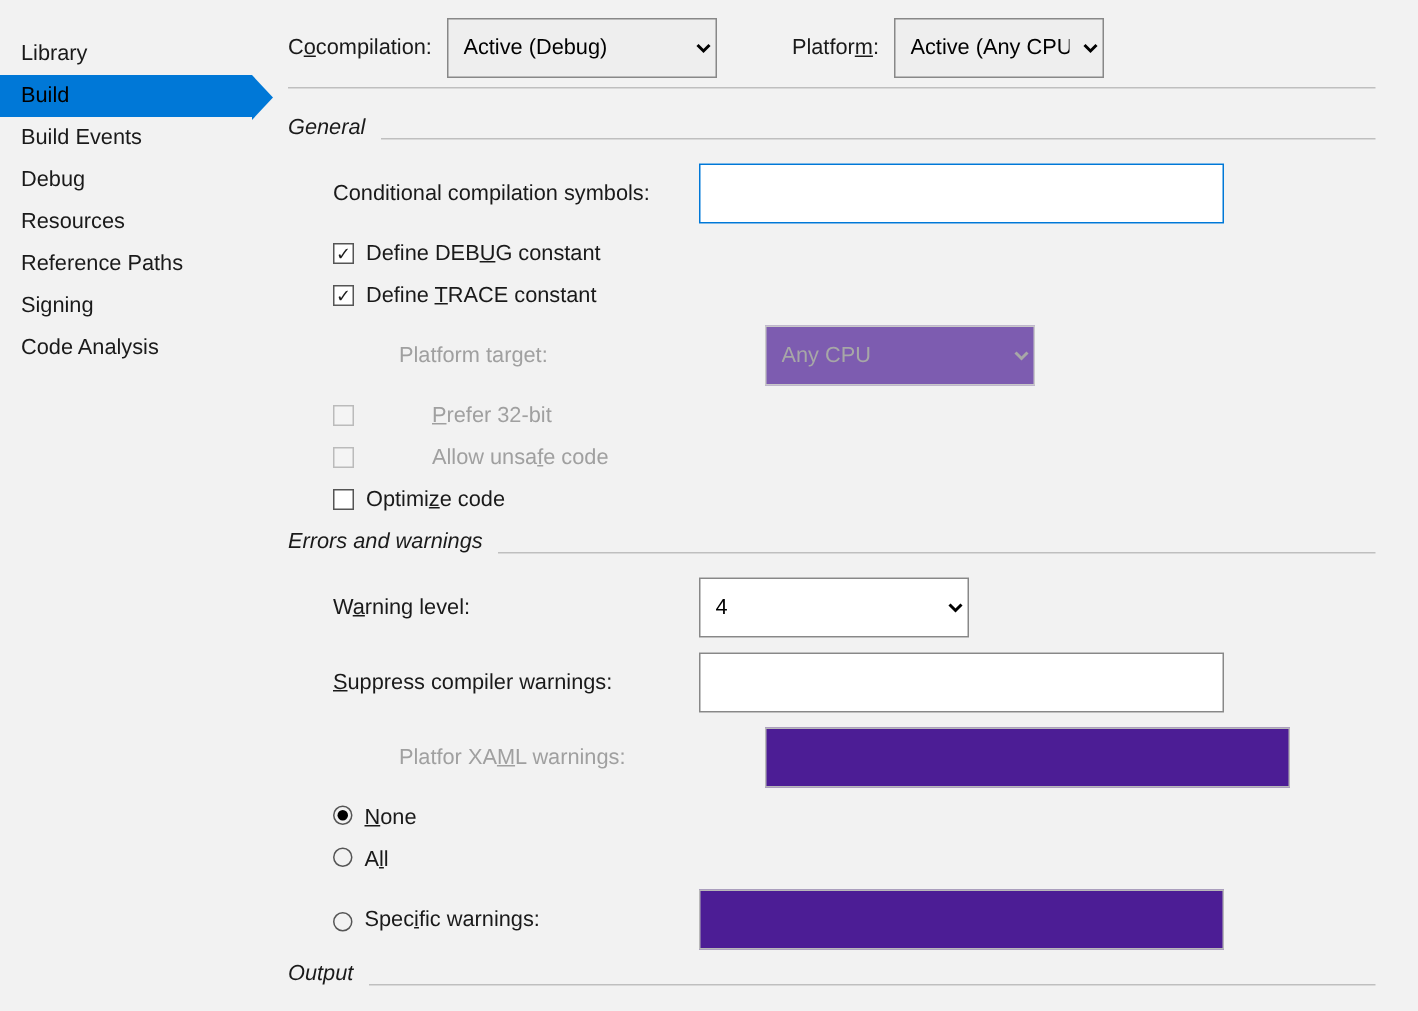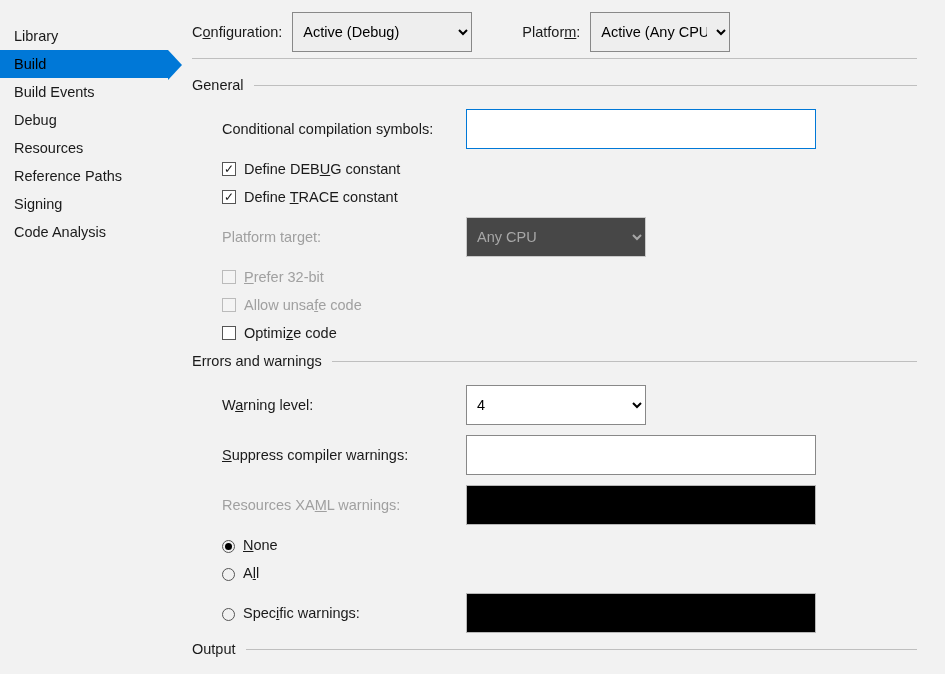--- a/index.html
+++ b/index.html
@@ -69,23 +69,24 @@
   }
   select.combo{background:#eee;min-width:130px;}
   .hr{
     border:none;
     border-top:1px solid var(--line);
     margin:6px 0 18px 0;
   }
   
   .section{
     display:flex;
-    align-items:center;
+    align-items:flex-end;
     gap:10px;
     margin:8px 0 16px 0;
+    font-style:italic;
   }
   .section .title{white-space:nowrap;}
   .section .rule{flex:1;height:1px;background:var(--line);}
   .indent{padding-left:30px;}
   .form-row{
     display:flex;
     align-items:center;
     min-height:26px;
     margin:10px 0;
   }
@@ -95,44 +96,44 @@
   }
   .col-field{
     flex:0 0 350px;
   }
   input.txt{width:100%;}
   input.txt.focus{
     border:1px solid #0078d7;
     outline:none;
   }
   input.txt:disabled,select.combo:disabled{
-    background:#000000;
+    background:#4c1d95;
     color:#888;
     border-color:#b8b8b8;
   }
   .checkrow{
     display:flex;
     align-items:center;
     gap:8px;
     margin:12px 0;
   }
   .chk{
     width:14px;height:14px;
     border:1px solid #555;
     background:#fff;
     display:flex;align-items:center;justify-content:center;
     font-size:12px;line-height:1;
     box-sizing:border-box;
   }
   .chk.checked::before{content:"✓";}
   .chk.disabled{border-color:#bbb;background:#f4f4f4;}
-  .disabled-text{color:var(--muted);}
+  .disabled-text{color:var(--muted);margin-left:44px;}
   .radiorow{
     display:flex;
-    align-items:flex-end;
+    align-items:flex-start;
     gap:8px;
     margin:12px 0;
   }
   .radio{
     width:13px;height:13px;border:1px solid #555;border-radius:50%;
     display:flex;align-items:center;justify-content:center;box-sizing:border-box;
   }
   .radio.selected::before{
     content:"";width:7px;height:7px;border-radius:50%;background:#000;
   }
@@ -149,21 +150,21 @@
     <div class="nav-item"><span>Build Events</span></div>
     <div class="nav-item"><span>Debug</span></div>
     <div class="nav-item"><span>Resources</span></div>
     <div class="nav-item"><span>Reference Paths</span></div>
     <div class="nav-item"><span>Signing</span></div>
     <div class="nav-item"><span>Code Analysis</span></div>
   </div>
 
   <div class="main">
     <div class="toprow">
-      <span class="lbl"><span>C</span><span class="u">o</span><span>nfiguration:</span></span>
+      <span class="lbl"><span>C</span><span class="u">o</span><span>compilation:</span></span>
       <select class="combo" style="width:180px">
         <option>Active (Debug)</option>
       </select>
       <span class="spacer"></span>
       <span class="lbl"><span>Platfor</span><span class="u">m</span><span>:</span></span>
       <select class="combo" style="width:140px">
         <option>Active (Any CPU)</option>
       </select>
     </div>
     <hr class="hr">
@@ -210,21 +211,21 @@
     <div class="indent">
       <div class="form-row">
         <span class="col-label"><span>W</span><span class="u">a</span><span>rning level:</span></span>
         <span class="col-field" style="flex:0 0 180px"><select class="combo" style="width:180px;background:#fff"><option>4</option></select></span>
       </div>
       <div class="form-row">
         <span class="col-label"><span></span><span class="u">S</span><span>uppress compiler warnings:</span></span>
         <span class="col-field"><input class="txt" type="text" value="" style=""></span>
       </div>
       <div class="form-row">
-        <span class="col-label disabled-text"><span>Resources XA</span><span class="u">M</span><span>L warnings:</span></span>
+        <span class="col-label disabled-text"><span>Platfor XA</span><span class="u">M</span><span>L warnings:</span></span>
         <span class="col-field"><input class="txt" type="text" disabled="" value="" style=""></span>
       </div>
     </div>
 
     <div class="indent">
       <div class="radiorow">
         <span class="radio selected"></span>
         <span><span></span><span class="u">N</span><span>one</span></span>
       </div>
       <div class="radiorow">

